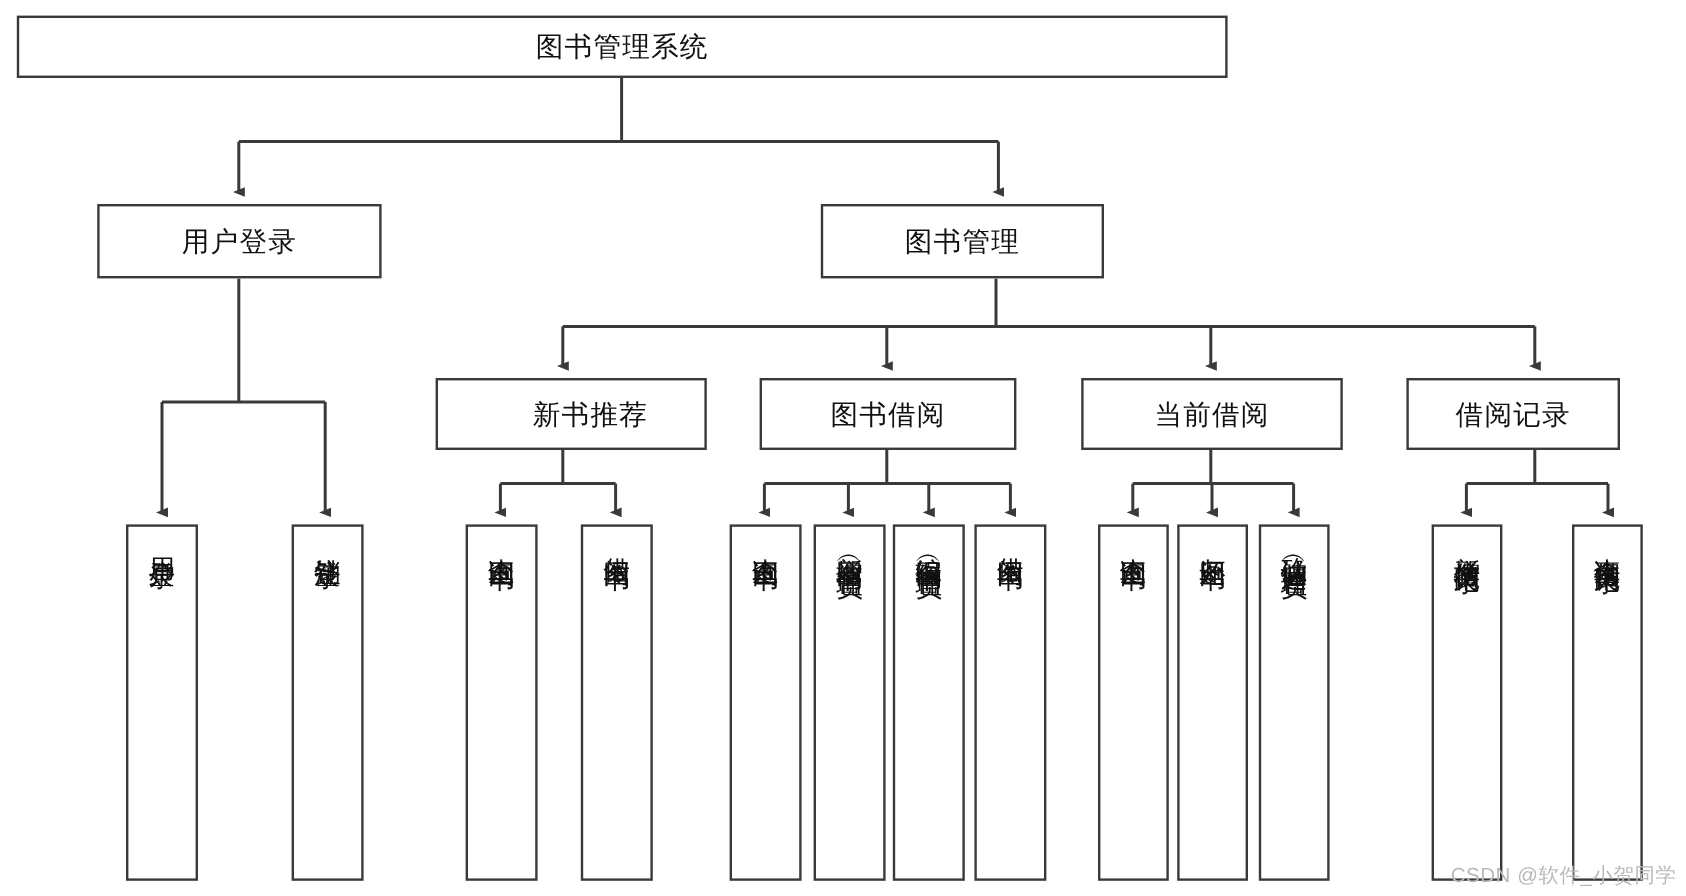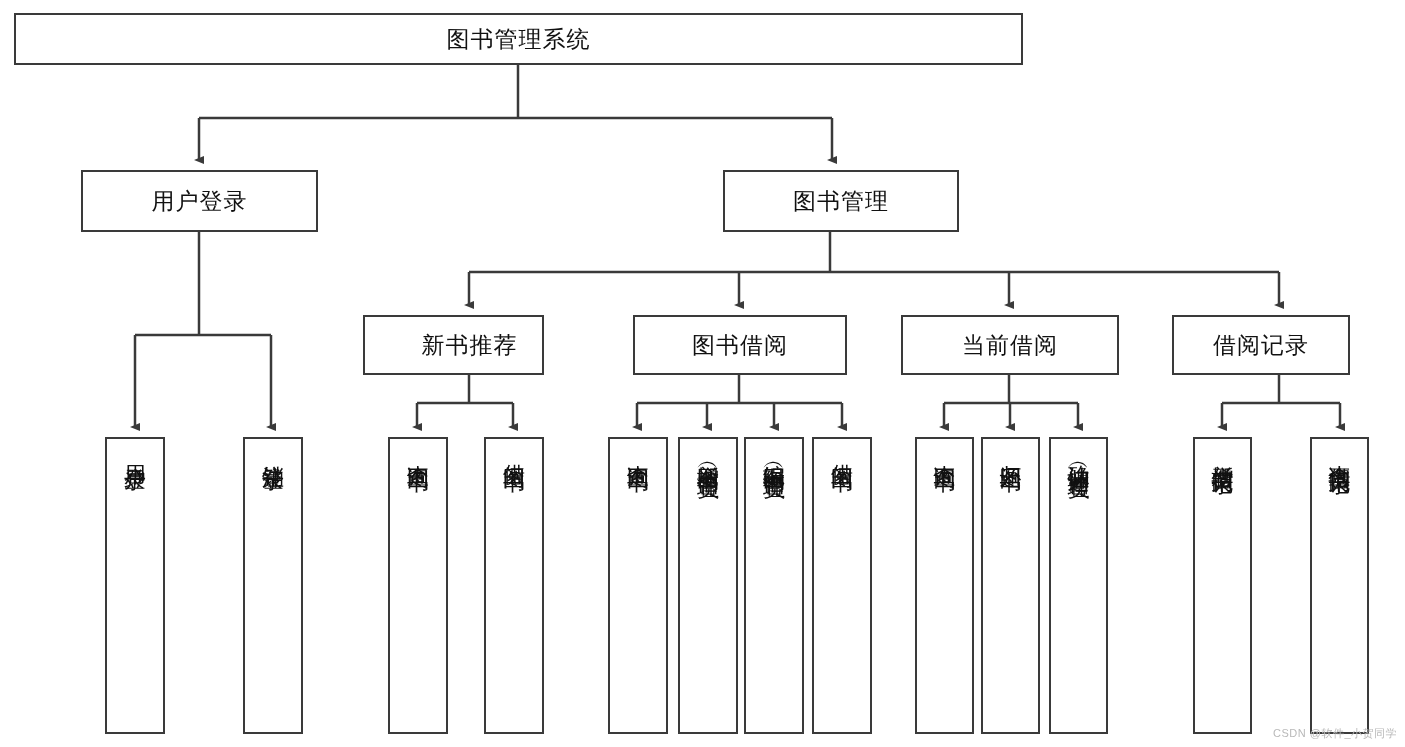--- a/index.html
+++ b/index.html
@@ -50,21 +50,21 @@
     font-size: 22px;
     line-height: 1.08;
     letter-spacing: 2px;
     white-space: nowrap;
     color: #111111;
   }
   .watermark {
     position: absolute;
     right: 8px;
     bottom: 6px;
-    font-size: 11px;
+    font-size: 17px;
     color: #b9b9b9;
     letter-spacing: 0.5px;
     white-space: nowrap;
   }
 </style>
 </head>
 <body>
 
 <div id="canvas">
 
@@ -121,25 +121,25 @@
     </g>
   </svg>
 
   <div class="node horiz" style="left:14px; top:13px; width:1009px; height:52px;">
     <span>图书管理系统</span>
   </div>
 
   <div class="node horiz" style="left:81px; top:170px; width:237px; height:62px;">
     <span>用户登录</span>
   </div>
-  <div class="node horiz" style="left:723px; top:170px; width:236px; height:62px;">
+  <div class="node horiz" style="left:684px; top:170px; width:236px; height:62px;">
     <span>图书管理</span>
   </div>
 
-  <div class="node horiz" style="left:363px; top:315px; width:181px; height:60px;padding-left:32px;">
+  <div class="node horiz" style="left:363px; top:315px; width:226px; height:60px;padding-left:32px;">
     <span>新书推荐</span>
   </div>
   <div class="node horiz" style="left:633px; top:315px; width:214px; height:60px;">
     <span>图书借阅</span>
   </div>
   <div class="node horiz" style="left:901px; top:315px; width:218px; height:60px;justify-content:center;">
     <span>当前借阅</span>
   </div>
   <div class="node horiz" style="left:1172px; top:315px; width:178px; height:60px;">
     <span>借阅记录</span>

